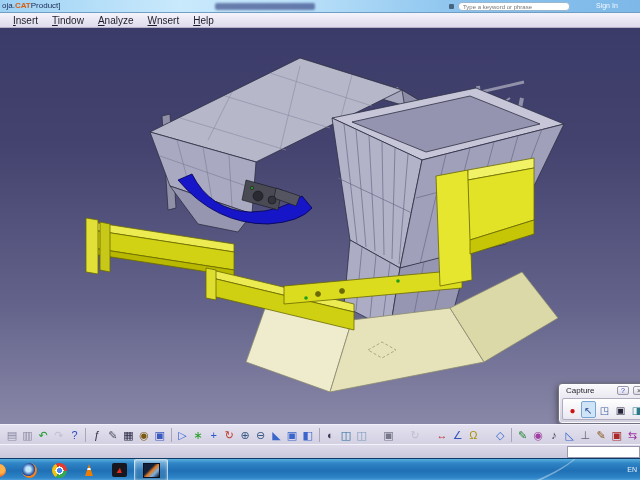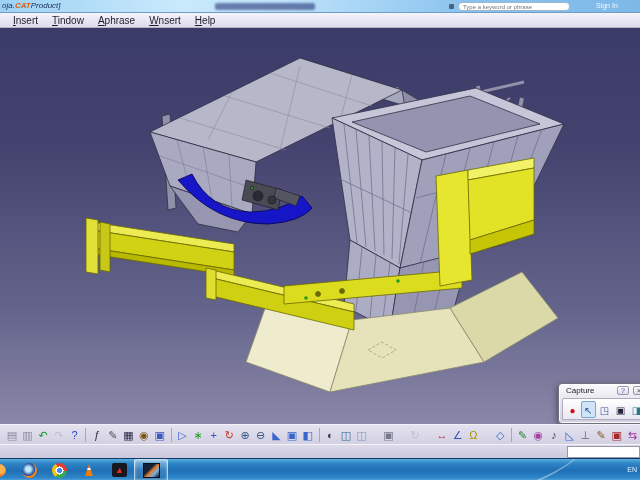--- a/index.html
+++ b/index.html
@@ -3,21 +3,21 @@
 <meta charset="utf-8">
 <style>
   * { margin:0; padding:0; box-sizing:border-box; }
   html,body { width:640px; height:480px; overflow:hidden; }
   body { position:relative; font-family:"Liberation Sans","DejaVu Sans",sans-serif; background:#000; }
 
   
   .titlebar { position:absolute; left:0; top:0; width:640px; height:13px;
     background:linear-gradient(90deg,#9ed2f4 0%,#c9e9fc 28%,#bde2fa 45%,#8cc4ee 72%,#7db8e8 100%);
     border-bottom:1px solid #6f9ec4; }
-  .title-text { position:absolute; left:2px; top:1px; font-size:8px; color:#1a2a55; white-space:nowrap;font-style:italic; }
+  .title-text { position:absolute; left:2px; top:1px; font-size:8px; color:#1a2a55; white-space:nowrap; }
   .title-accent { color:#d95d10; font-weight:bold; }
   .title-smudge { position:absolute; left:215px; top:3px; width:100px; height:7px;
     background:rgba(28,38,108,.55); border-radius:2px; filter:blur(1px); }
   .title-search { position:absolute; left:458px; top:2px; width:112px; height:9px;
     background:#fff; border:1px solid #9ab8d0; border-radius:4px;
     font-size:6px; color:#999; padding:0 4px; outline:none; }
   .search-dot { position:absolute; left:449px; top:4px; width:5px; height:5px; background:#47637f; border-radius:1px; }
   .signin { position:absolute; left:596px; top:2px; font-size:7px; color:#f2f8ff; }
 
   
@@ -100,21 +100,21 @@
   <div class="title-text"><span>oja.</span><span class="title-accent">CAT</span><span>Product]</span></div>
   <div class="title-smudge"></div>
   <div class="search-dot"></div>
   <input class="title-search" placeholder="Type a keyword or phrase" style="">
   <div class="signin">Sign In</div>
 </div>
 
 <div class="menubar">
   <span class="menu-item"><span class="accel">I</span><span>nsert</span></span>
     <span class="menu-item"><span class="accel">T</span><span>indow</span></span>
-    <span class="menu-item"><span class="accel">A</span><span>phrase</span></span>
+    <span class="menu-item"><span class="accel">A</span><span>nalyze</span></span>
     <span class="menu-item"><span class="accel">W</span><span>nsert</span></span>
     <span class="menu-item"><span class="accel">H</span><span>elp</span></span>
 </div>
 
 <div class="viewport">
   <svg viewBox="0 0 640 396">
 
     <g stroke="#9191aa" fill="none">
       <path d="M396,60 L420,78 L524,54" stroke-width="3"></path>
       <path d="M478,58 L484,132" stroke-width="4"></path>

